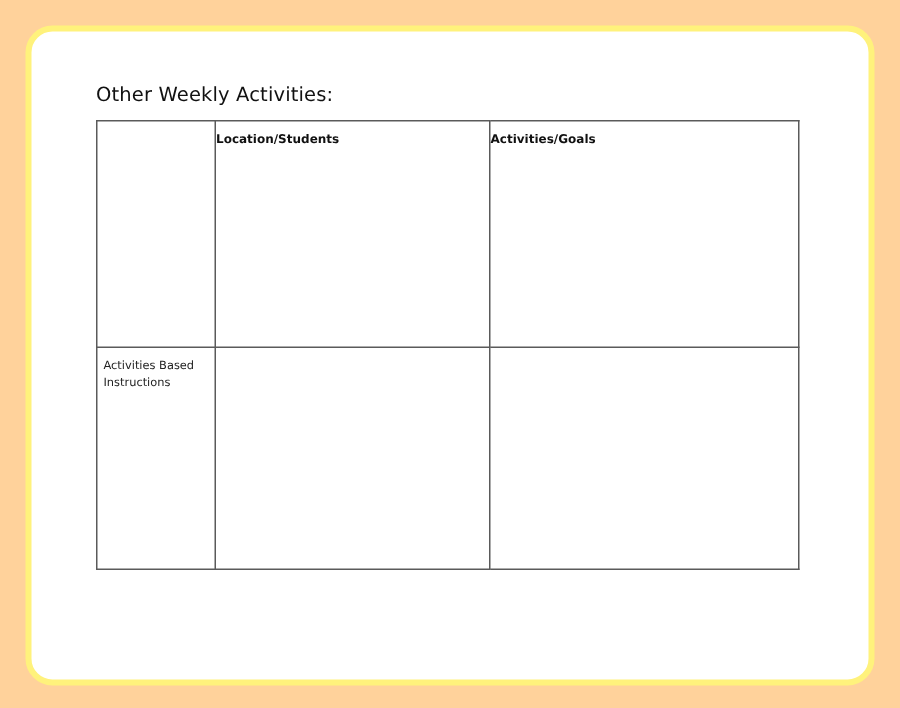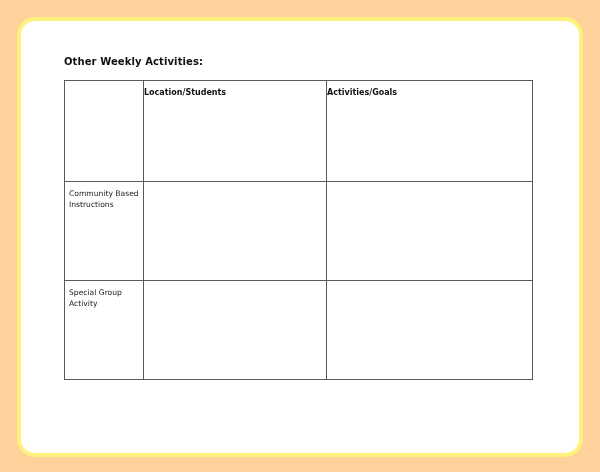--- a/index.html
+++ b/index.html
@@ -21,22 +21,22 @@
       width: 558px;
       height: 432px;
       background: #ffffff;
       border: 4px solid #FFF27C;
       border-radius: 18px;
     }
     .doc-title {
       position: absolute;
       left: 64px;
       top: 56px;
-      font-size: 10px;
-      font-weight: bold;
+      font-size: 13px;
+      font-weight: normal;
       color: #111;
       letter-spacing: 0.1px;
     }
     table.grid {
       position: absolute;
       left: 64px;
       top: 80px;
       width: 468px;
       height: 300px;
       border-collapse: collapse;
@@ -83,28 +83,20 @@
     <col class="c2">
   </colgroup>
   <tbody>
       <tr>
     <th class="header-cell"></th>
     <th class="header-cell">Location/Students</th>
     <th class="header-cell">Activities/Goals</th>
   </tr>
   <tr>
     <td class="row-label">
-      <span>Community Based</span>
+      <span>Activities Based</span>
       <span>Instructions</span>
-    </td>
-    <td></td>
-    <td></td>
-  </tr>
-  <tr>
-    <td class="row-label">
-      <span>Special Group</span>
-      <span>Activity</span>
     </td>
     <td></td>
     <td></td>
   </tr>
 </tbody>
   </table>
 
 </body></html>

